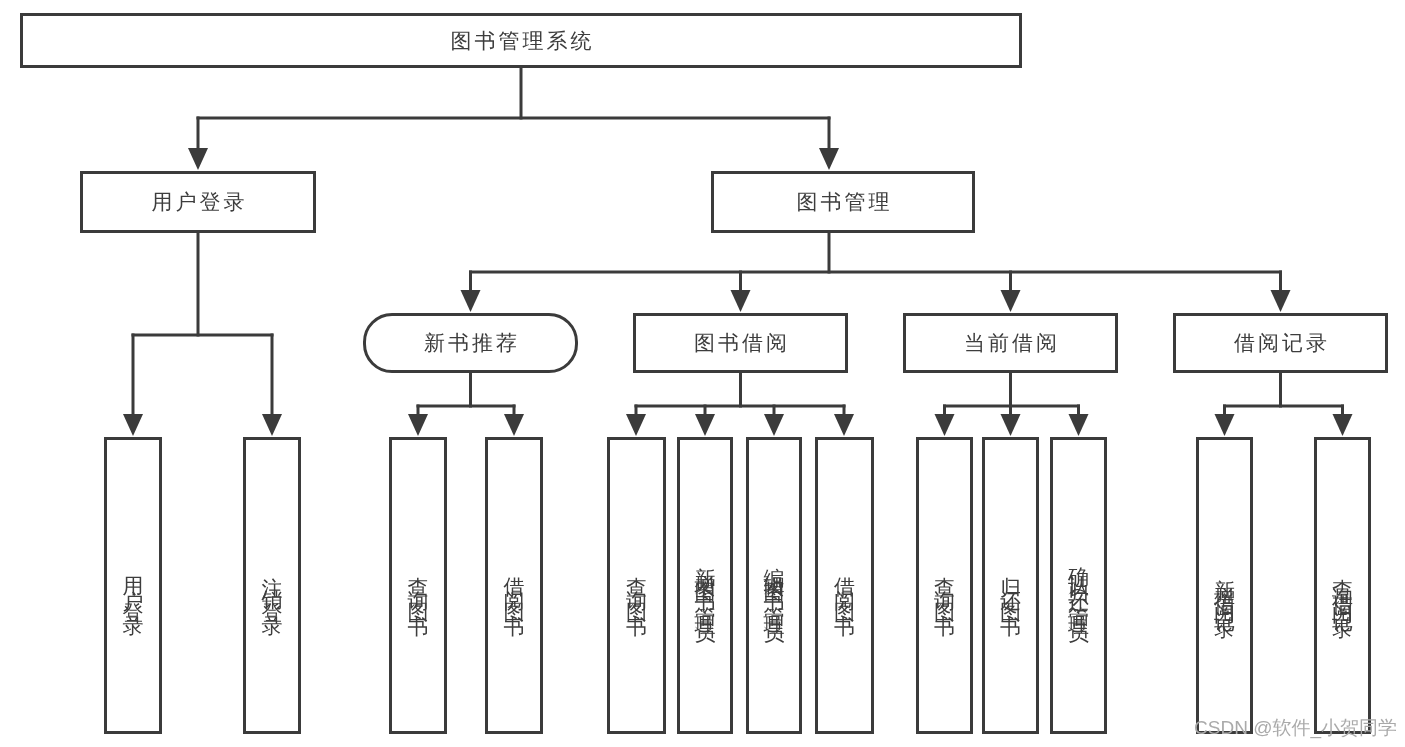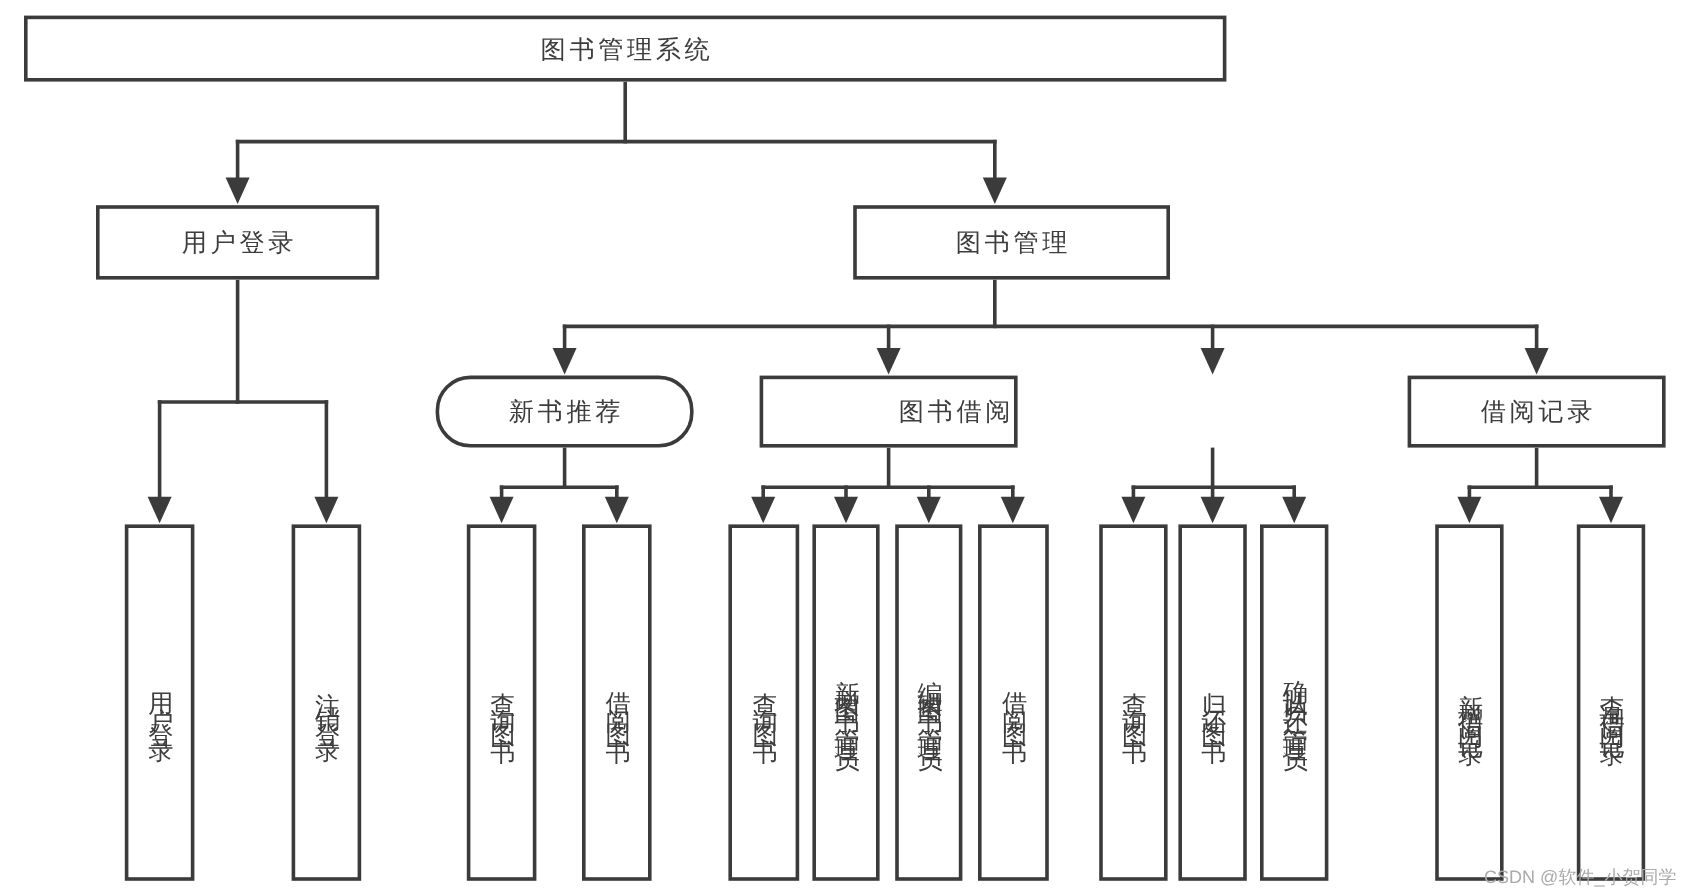--- a/index.html
+++ b/index.html
@@ -39,21 +39,21 @@
     text-orientation:mixed;
     font-size:21px;
     white-space:nowrap;
   }
   .v4 span{letter-spacing:13px;}
   .v6 span{letter-spacing:8px;}
   .v9 span{letter-spacing:8px;}
   #watermark{
     position:absolute;
     right:8px;bottom:6px;
-    font-size:15px;
+    font-size:19px;
     color:var(--wm);
     z-index:5;
     white-space:nowrap;
   }
 </style>
 </head>
 <body>
 
 <div id="canvas">
 
@@ -140,22 +140,25 @@
   <div class="node" style="left:80px;top:171px;width:236px;height:62px;">
     <span class="hlabel">用户登录</span>
   </div>
   <div class="node" style="left:711px;top:171px;width:264px;height:62px;">
     <span class="hlabel">图书管理</span>
   </div>
 
   <div class="node" style="left:363px;top:313px;width:215px;height:60px;border-radius:29px;">
     <span class="hlabel">新书推荐</span>
   </div>
-  <div class="node" style="left:633px;top:313px;width:215px;height:60px;justify-content:flex-end;">
+  <div class="node" style="left:633px;top:313px;width:215px;height:60px;">
     <span class="hlabel">图书借阅</span>
+  </div>
+  <div class="node" style="left:903px;top:313px;width:215px;height:60px;">
+    <span class="hlabel">当前借阅</span>
   </div>
   <div class="node" style="left:1173px;top:313px;width:215px;height:60px;">
     <span class="hlabel">借阅记录</span>
   </div>
 
   <div class="node vnode v4" style="left:104px;top:437px;width:58px;height:297px;">
     <span>用户登录</span>
   </div>
   <div class="node vnode v4" style="left:243px;top:437px;width:58px;height:297px;">
     <span>注销登录</span>

